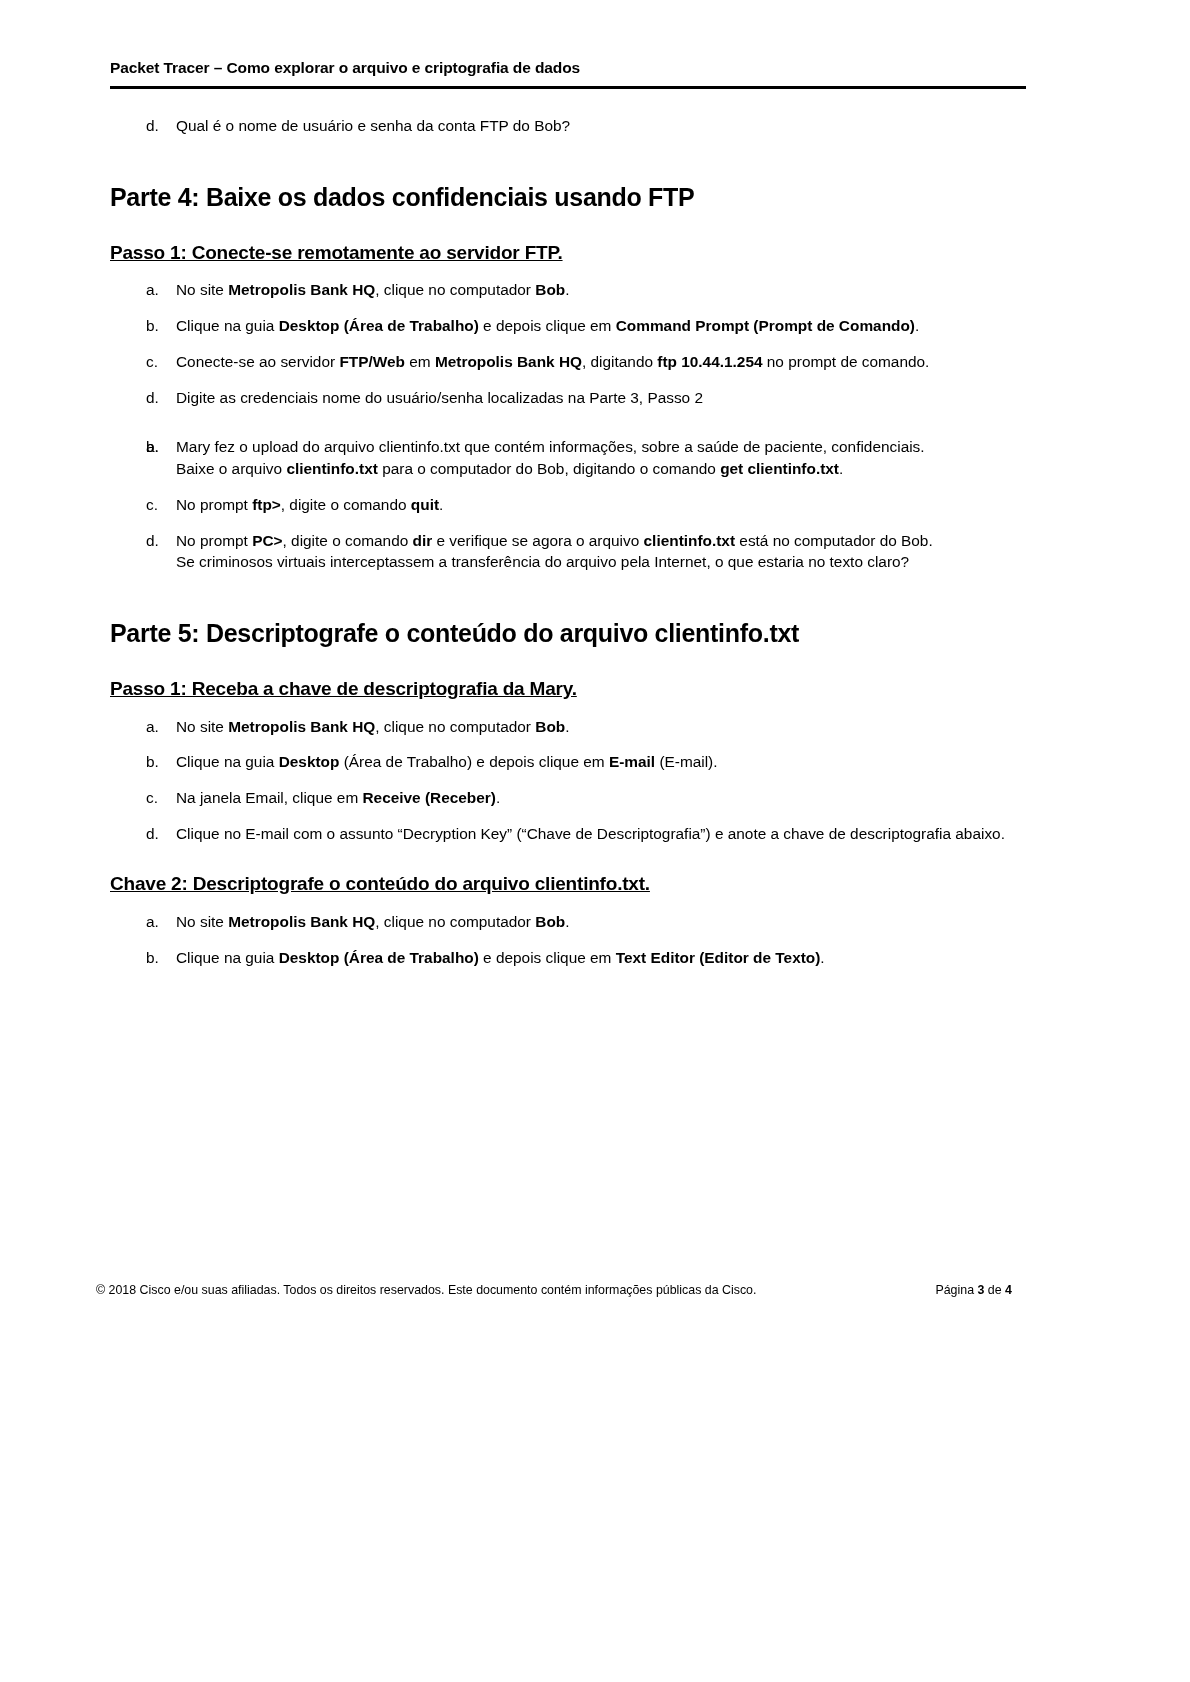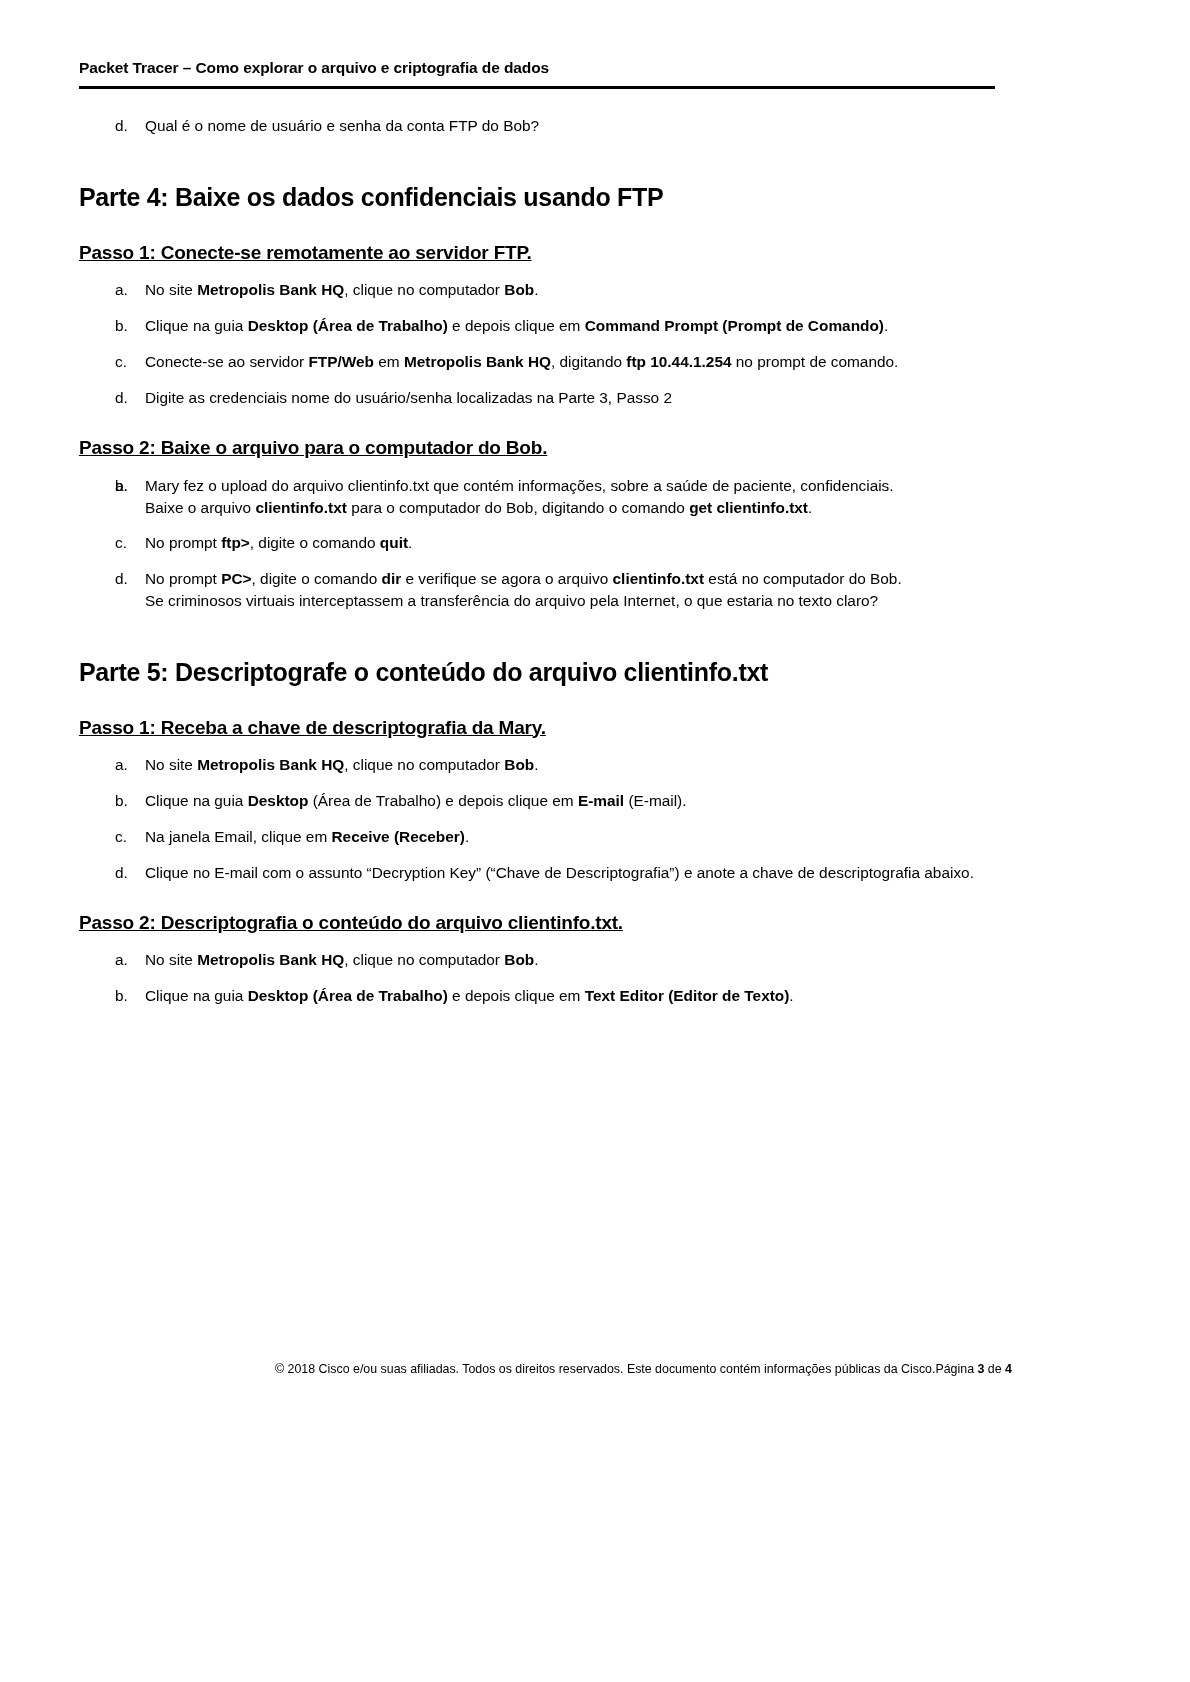--- a/index.html
+++ b/index.html
@@ -17,21 +17,21 @@
     width: 1190px;
     height: 1682px;
     margin: 0 auto;
     background: #ffffff;
     box-sizing: border-box;
     padding: 0;
     overflow: hidden;
   }
   .content {
     position: absolute;
-    left: 79px;
+    left: 110px;
     top: 58px;
     width: 916px;
   }
 
   
   .doc-header {
     font-size: 15.5px;
     font-weight: bold;
     letter-spacing: -0.1px;
     line-height: 1.25;
@@ -93,25 +93,25 @@
     margin-top: 6px;
     font-size: 15.4px;
     line-height: 1.42;
   }
   b, strong { font-weight: bold; }
 
   
   .doc-footer {
     position: absolute;
     left: 96px;
-    top: 1361px;
+    top: 1282px;
     width: 916px;
     font-size: 12.4px;
     display: flex;
-    justify-content: flex-end;
+    justify-content: space-between;
     align-items: baseline;
     line-height: 1.4;
   }
   .doc-footer .page-num { white-space: nowrap; }
 </style>
 </head>
 <body>
 
 <div class="page">
 
@@ -131,42 +131,41 @@
           <div class="step-block">
             <h2 class="step-title">Passo 1: Conecte-se remotamente ao servidor FTP.</h2>
             <ol class="alpha">
               <li><span class="marker">a.</span><span>No site <b>Metropolis Bank HQ</b>, clique no computador <b>Bob</b>.</span></li>
               <li><span class="marker">b.</span><span>Clique na guia <b>Desktop (Área de Trabalho)</b> e depois clique em <b>Command Prompt (Prompt de Comando)</b>.</span></li>
               <li><span class="marker">c.</span><span>Conecte-se ao servidor <b>FTP/Web</b> em <b>Metropolis Bank HQ</b>, digitando <b>ftp 10.44.1.254</b> no prompt de comando.</span></li>
               <li><span class="marker">d.</span><span>Digite as credenciais nome do usuário/senha localizadas na Parte 3, Passo 2</span></li>
             </ol>
           </div>
           <div class="step-block">
-            <h2 class="step-title">Passo 2: Baixe o arquivo para o computador do Bob.</h2>
             <ol class="alpha">
               <li><span class="marker">a.</span></li>
               <li><span class="marker">b.</span><span>Mary fez o upload do arquivo clientinfo.txt que contém informações, sobre a saúde de paciente, confidenciais.</span><div class="sub-para">Baixe o arquivo <b>clientinfo.txt</b> para o computador do Bob, digitando o comando <b>get clientinfo.txt</b>.</div></li>
               <li><span class="marker">c.</span><span>No prompt <b>ftp&gt;</b>, digite o comando <b>quit</b>.</span></li>
               <li><span class="marker">d.</span><span>No prompt <b>PC&gt;</b>, digite o comando <b>dir</b> e verifique se agora o arquivo <b>clientinfo.txt</b> está no computador do Bob.</span><div class="sub-para">Se criminosos virtuais interceptassem a transferência do arquivo pela Internet, o que estaria no texto claro?</div></li>
             </ol>
           </div>
         </div>
         <div class="part-block">
           <h1 class="part-title">Parte 5: Descriptografe o conteúdo do arquivo clientinfo.txt</h1>
           <div class="step-block">
             <h2 class="step-title">Passo 1: Receba a chave de descriptografia da Mary.</h2>
             <ol class="alpha">
               <li><span class="marker">a.</span><span>No site <b>Metropolis Bank HQ</b>, clique no computador <b>Bob</b>.</span></li>
               <li><span class="marker">b.</span><span>Clique na guia <b>Desktop</b> (Área de Trabalho) e depois clique em <b>E-mail</b> (E-mail).</span></li>
               <li><span class="marker">c.</span><span>Na janela Email, clique em <b>Receive (Receber)</b>.</span></li>
               <li><span class="marker">d.</span><span>Clique no E-mail com o assunto “Decryption Key” (“Chave de Descriptografia”) e anote a chave de descriptografia abaixo.</span></li>
             </ol>
           </div>
           <div class="step-block">
-            <h2 class="step-title">Passo 2: Descriptografia o conteúdo do arquivo clientinfo.txt.</h2>
+            <h2 class="step-title">Chave 2: Descriptografe o conteúdo do arquivo clientinfo.txt.</h2>
             <ol class="alpha">
               <li><span class="marker">a.</span><span>No site <b>Metropolis Bank HQ</b>, clique no computador <b>Bob</b>.</span></li>
               <li><span class="marker">b.</span><span>Clique na guia <b>Desktop (Área de Trabalho)</b> e depois clique em <b>Text Editor (Editor de Texto)</b>.</span></li>
             </ol>
           </div>
         </div>
       </div>
 
   </div>
 

